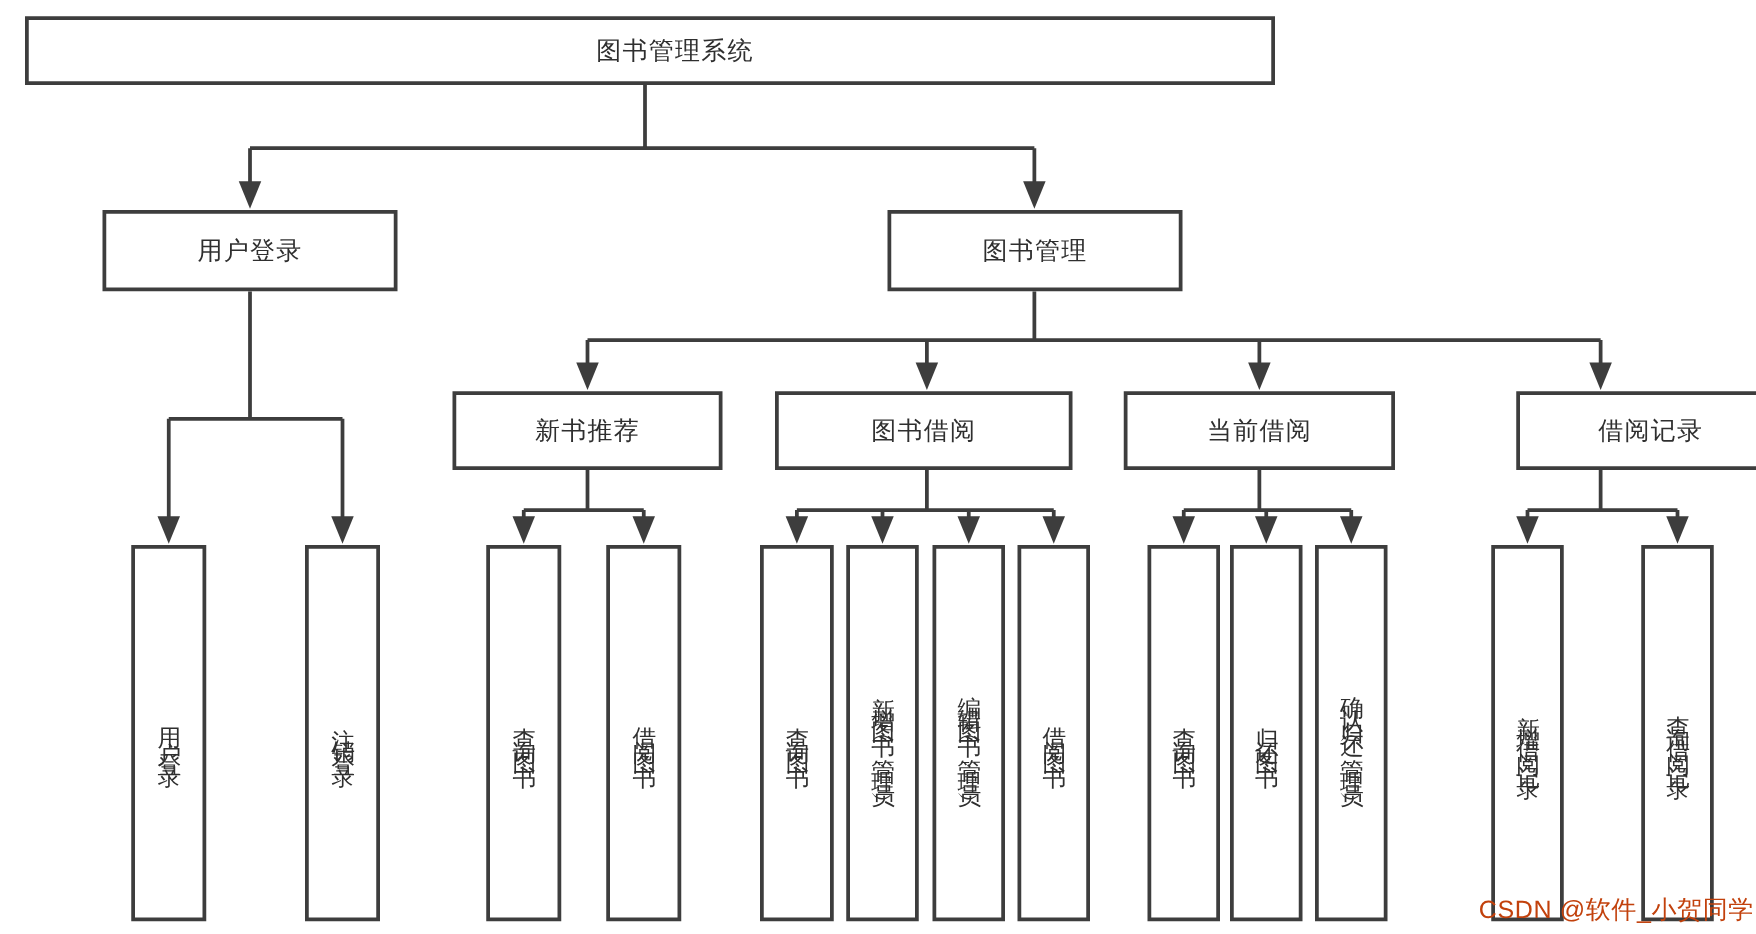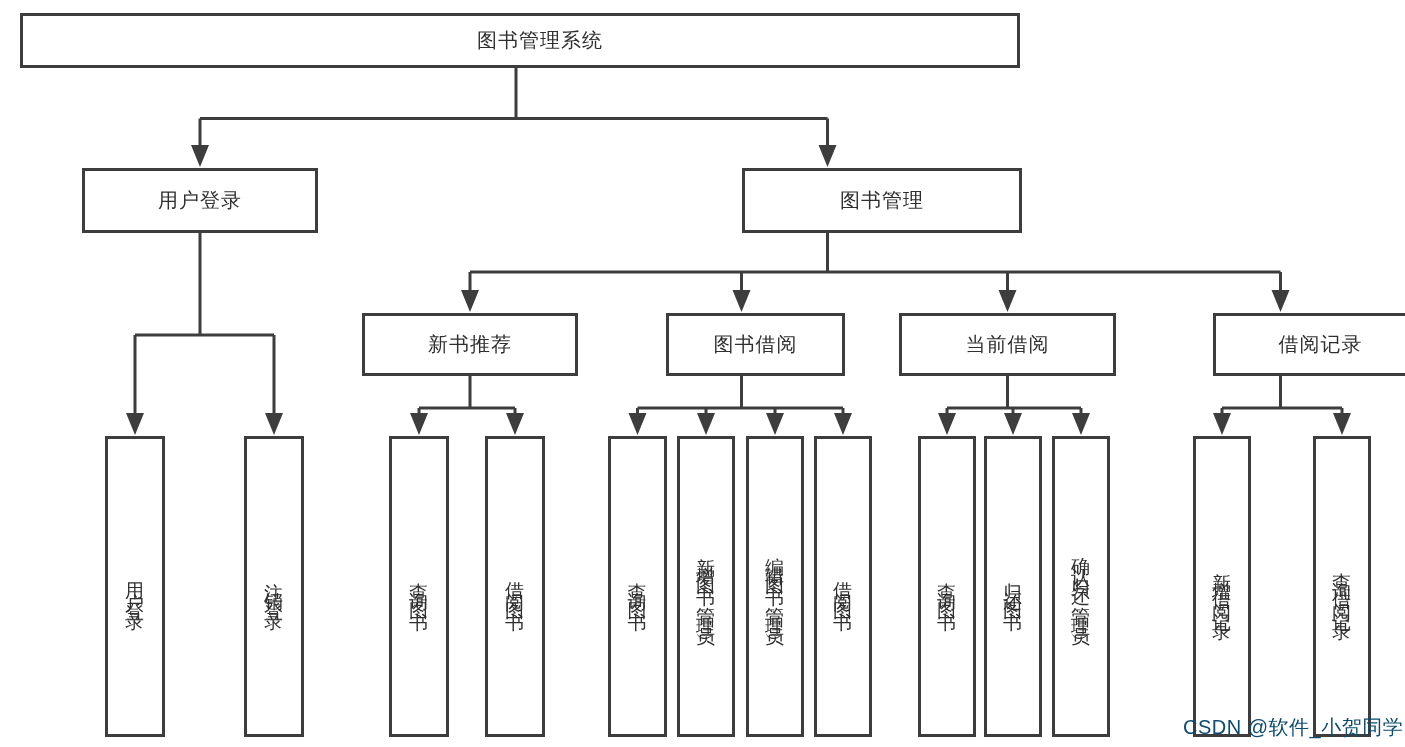--- a/index.html
+++ b/index.html
@@ -34,21 +34,21 @@
     letter-spacing: 10px;
     line-height: 1;
     white-space: nowrap;
   }
   .watermark {
     position: absolute;
     left: 1183px;
     top: 714px;
     font-size: 20px;
     letter-spacing: 0.5px;
-    color: #0c4a6e;
+    color: #c2410c;
     z-index: 5;
     white-space: nowrap;
   }
 </style>
 </head>
 <body>
 
 <div class="canvas">
 
   <svg class="connectors" viewBox="0 0 1405 747" xmlns="http://www.w3.org/2000/svg">
@@ -109,28 +109,28 @@
     </g>
   </svg>
 
   <div class="node h-node" style="left:20px; top:13px; width:1000px; height:55px;padding-left:40px;">
     <span>图书管理系统</span>
   </div>
 
   <div class="node h-node" style="left:82px; top:168px; width:236px; height:65px;">
     <span>用户登录</span>
   </div>
-  <div class="node h-node" style="left:710px; top:168px; width:280px; height:65px;margin-left:32px;">
+  <div class="node h-node" style="left:710px; top:168px; width:236px; height:65px;">
     <span>图书管理</span>
   </div>
 
   <div class="node h-node" style="left:362px; top:313px; width:216px; height:63px;">
     <span>新书推荐</span>
   </div>
-  <div class="node h-node" style="left:666px; top:313px; width:179px; height:63px;">
+  <div class="node h-node" style="left:620px; top:313px; width:238px; height:63px;">
     <span>图书借阅</span>
   </div>
   <div class="node h-node" style="left:899px; top:313px; width:217px; height:63px;align-items:center;">
     <span>当前借阅</span>
   </div>
   <div class="node h-node" style="left:1173px; top:313px; width:215px; height:63px;margin-left:40px;">
     <span>借阅记录</span>
   </div>
 
   <div class="node v-node" style="left:105px; top:436px; width:60px; height:301px;">

